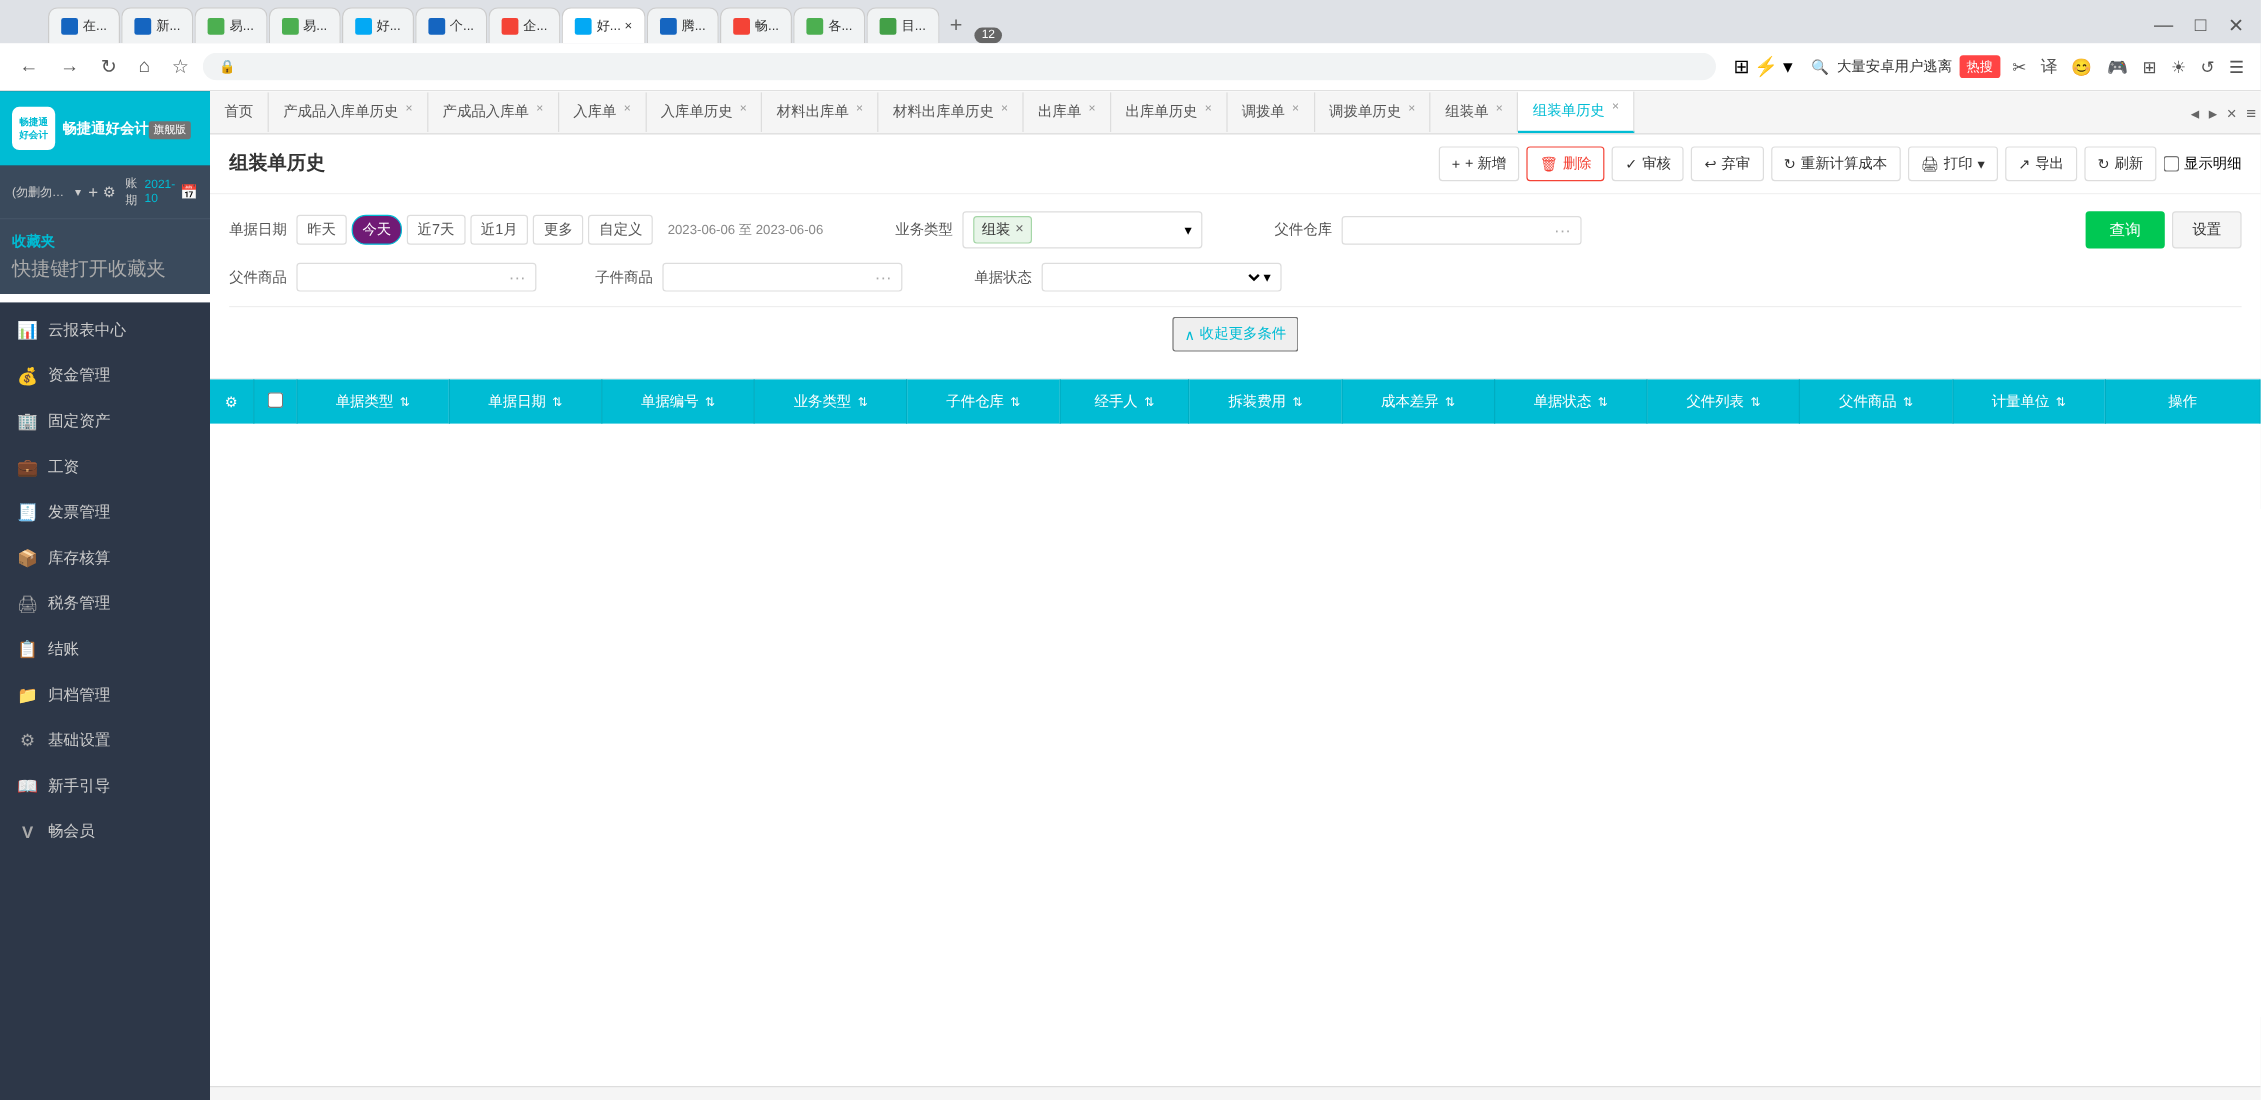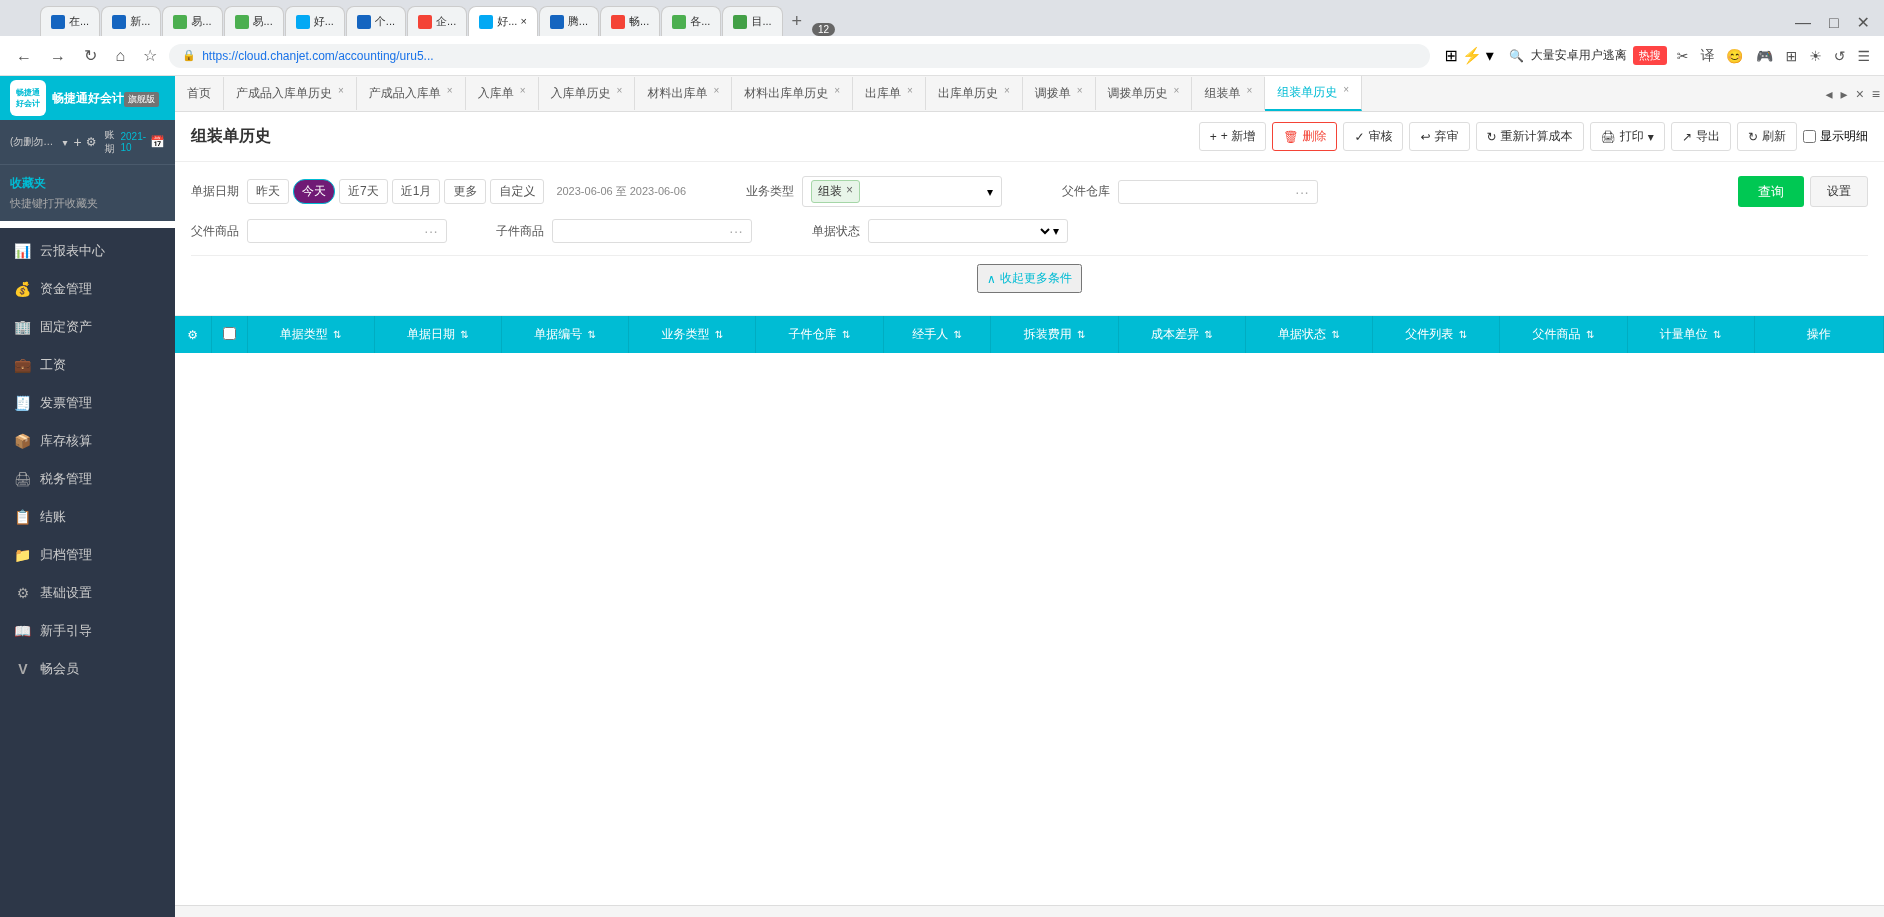--- a/index.html
+++ b/index.html
@@ -20,28 +20,28 @@
     .address-text { flex: 1; }
     .search-area { display: flex; align-items: center; gap: 6px; margin-left: 10px; font-size: 12px; color: #333; }
     .nav-tools { display: flex; align-items: center; gap: 4px; }
     .tool-btn { background: none; border: none; cursor: pointer; color: #555; font-size: 14px; padding: 4px; border-radius: 4px; }
 
     
     .app-container { display: flex; height: calc(917px - 76px); }
 
     
     .sidebar { width: 175px; background: #2d3748; flex-shrink: 0; display: flex; flex-direction: column; color: #fff; }
-    .sidebar-header { background: #00bcd4; padding: 10px; display: flex; align-items: center; gap: 6px; height: 44px; }
+    .sidebar-header { background: #00bcd4; padding: 10px; display: flex; align-items: center; gap: 6px; height: 62px; }
     .sidebar-logo { width: 36px; height: 36px; background: #fff; border-radius: 6px; display: flex; align-items: center; justify-content: center; color: #00bcd4; font-weight: bold; font-size: 10px; }
     
     .sidebar-company { padding: 8px 10px; background: #3a4a5c; display: flex; align-items: center; gap: 4px; font-size: 11px; color: #ccc; border-bottom: 1px solid #4a5a6c; }
     
     .sidebar-favorites { padding: 10px; background: #3a4a5c; border-bottom: 7px solid #ffffff; }
     .favorites-title { color: #00bcd4; font-size: 12px; font-weight: bold; margin-bottom: 4px; }
-    .favorites-hint { color: #aaa; font-size: 11px; }
+    .favorites-hint { color: #aaa; font-size: 16px; }
 
     .sidebar-nav { flex: 1; overflow-y: auto; padding: 4px 0; }
     .nav-item { display: flex; align-items: center; gap: 8px; padding: 10px 14px; color: #ccc; cursor: pointer; font-size: 13px; }
     .nav-item .nav-icon { width: 18px; height: 18px; display: flex; align-items: center; justify-content: center; font-size: 14px; color: #aaa; }
 
     
     .main-content { flex: 1; background: #fff; overflow: hidden; display: flex; flex-direction: column; }
     
     
     .sub-tabs { display: flex; align-items: center; background: #f5f5f5; border-bottom: 1px solid #ddd; min-height: 36px; flex-wrap: nowrap; overflow-x: auto; padding: 0; }
@@ -152,21 +152,20 @@
   </div>
 
   <div class="nav-bar">
     <button class="nav-btn">←</button>
     <button class="nav-btn">→</button>
     <button class="nav-btn">↻</button>
     <button class="nav-btn">⌂</button>
     <button class="nav-btn">☆</button>
     <div class="address-bar">
       <span class="lock-icon">🔒</span>
-      <span class="address-text">https://cloud.chanjet.com/accounting/uru5...</span>
     </div>
     <div style="display:flex;align-items:center;gap:4px;margin-left:8px;">
       <span style="cursor:pointer;font-size:16px;">⊞</span>
       <span style="cursor:pointer;font-size:16px;">⚡</span>
       <span style="cursor:pointer;font-size:16px;">▾</span>
     </div>
     <div class="search-area">
       <span>🔍</span>
       <span>大量安卓用户逃离</span>
       <span style="background:#ff4444;color:#fff;padding:2px 6px;border-radius:3px;font-size:11px;">热搜</span>

